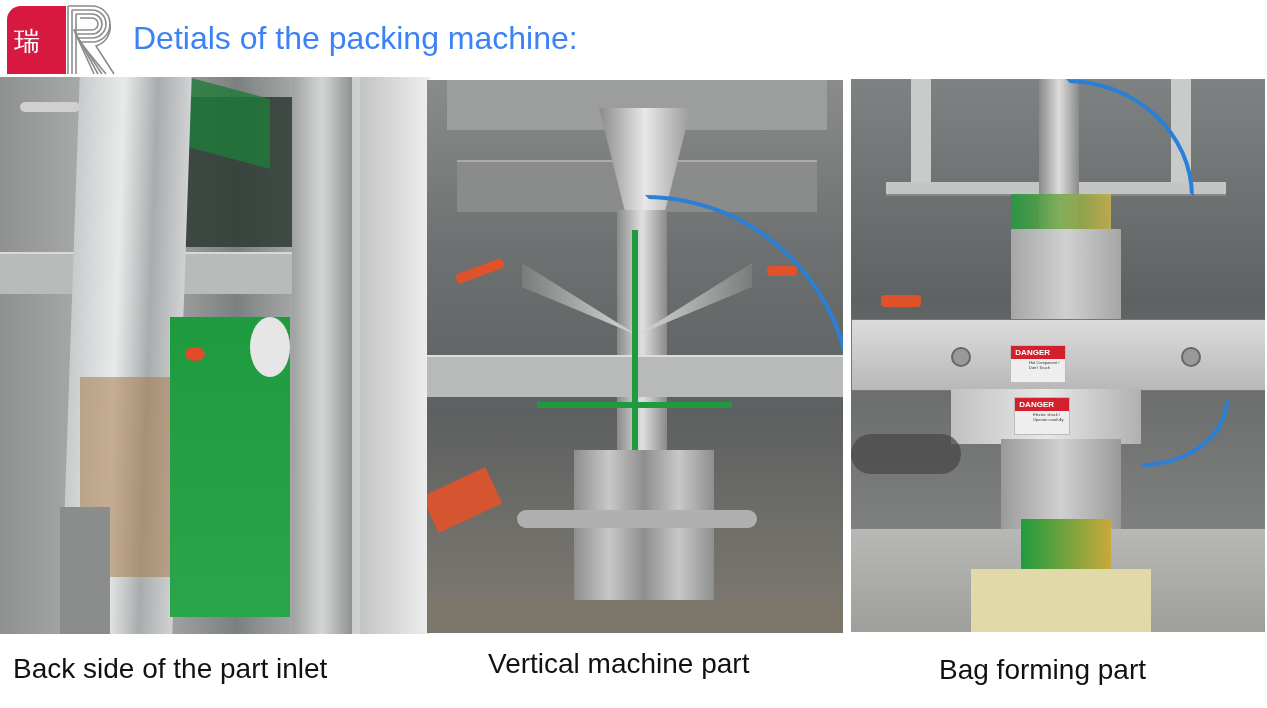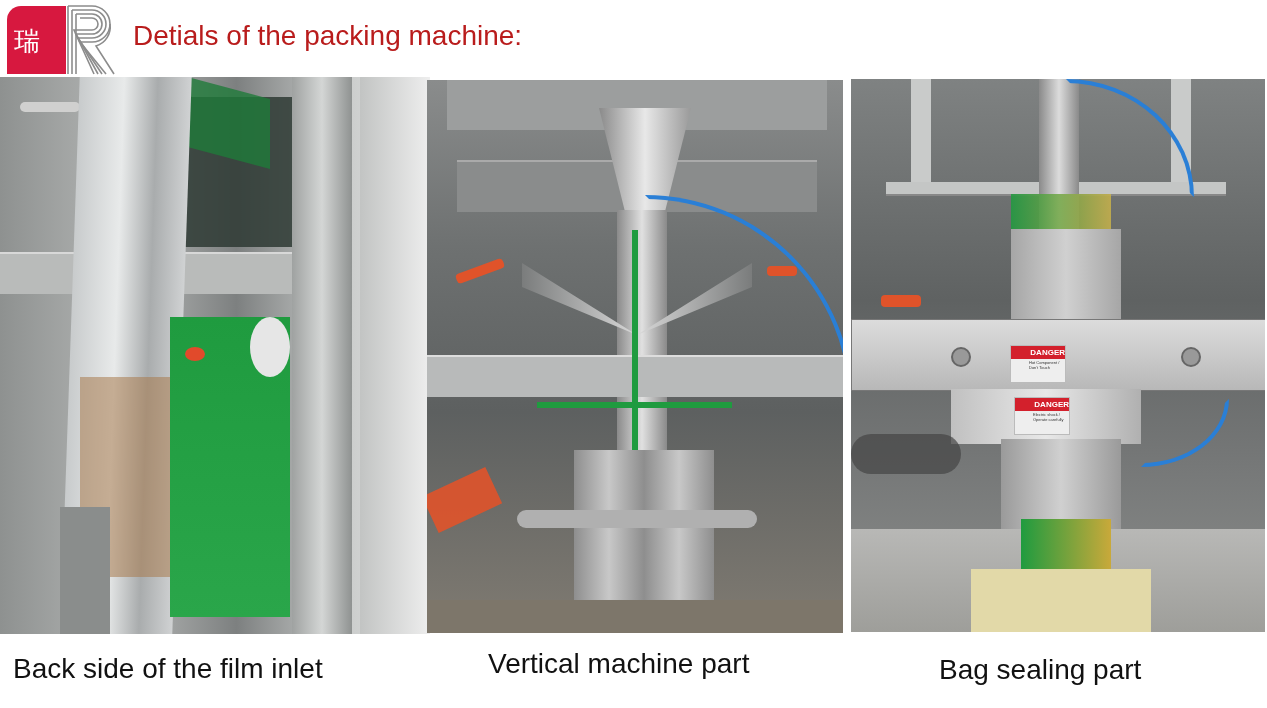--- a/index.html
+++ b/index.html
@@ -7,39 +7,39 @@
          font-family: "Liberation Sans", sans-serif; }
 
   
   .logo { position: absolute; left: 7px; top: 4px; width: 106px; height: 70px; }
   .logo-red { position: absolute; left: 0; top: 2px; width: 59px; height: 68px;
               background: #d7183f; border-top-left-radius: 14px; }
   .logo-char { position: absolute; left: 7px; top: 22px; color: #fff; font-size: 26px;
                font-family: "DejaVu Sans", sans-serif; line-height: 1; letter-spacing: -2px; }
   .logo-r { position: absolute; left: 59px; top: 0; width: 50px; height: 72px; }
 
-  .title { position: absolute; left: 133px; top: 22px; font-size: 28px; color: #b91c1c;
+  .title { position: absolute; left: 133px; top: 22px; font-size: 32px; color: #3b82f6;
            line-height: 1; white-space: nowrap; }
 
   
   .photo { position: absolute; overflow: hidden; background: #9a9c9c; }
   .p1 { left: 0; top: 77px; width: 430px; height: 557px; }
   .p2 { left: 427px; top: 80px; width: 416px; height: 553px; }
   .p3 { left: 851px; top: 79px; width: 414px; height: 553px; }
 
   .shape { position: absolute; }
 
   .caption { position: absolute; font-size: 28px; color: #111; white-space: nowrap; line-height: 1; }
   .c1 { left: 13px; top: 655px; }
   .c2 { left: 488px; top: 650px; }
   .c3 { left: 939px; top: 656px; }
 
   .danger { position: absolute; background: #eee; border: 1px solid #bbb; width: 54px; height: 36px; }
   .danger .hd { background: #d3202c; color: #fff; font-size: 8px; font-weight: bold;
-                height: 13px; line-height: 13px; text-align: right; padding-right: 0; }
+                height: 13px; line-height: 13px; text-align: right; padding-right: 15px; }
   .danger .bd { font-size: 4px; color: #333; padding: 2px 2px 0 18px; line-height: 1.2; }
 </style>
 </head>
 <body>
 
 <div class="logo">
   <div class="logo-red">
     <span class="logo-char">瑞</span>
   </div>
   <svg class="logo-r" viewBox="0 0 50 72">
@@ -116,15 +116,15 @@
     <div class="bd">Electric shock / Operate carefully</div>
   </div>
   <div class="shape" style="left:290px;top:320px;width:80px;height:60px;border:4px solid #2a7fd6;border-color:transparent #2a7fd6 #2a7fd6 transparent;border-radius:0 0 100% 0;"></div>
   <div class="shape" style="left:0;top:355px;width:110px;height:40px;background:#444;border-radius:20px;opacity:.7;"></div>
   <div class="shape" style="left:150px;top:360px;width:120px;height:90px;background:linear-gradient(90deg,#9a9a9a,#d0d0d0,#9a9a9a);"></div>
   <div class="shape" style="left:0;top:450px;width:414px;height:103px;background:linear-gradient(180deg,#b8b8b6,#9e9e9a);"></div>
   <div class="shape" style="left:170px;top:440px;width:90px;height:113px;background:linear-gradient(90deg,#1f9b3f,#c9a93a);"></div>
   <div class="shape" style="left:120px;top:490px;width:180px;height:63px;background:#e2d9a8;"></div>
 </div>
 
-<div class="caption c1">Back side of the film inlet</div>
+<div class="caption c1">Back side of the part inlet</div>
 <div class="caption c2">Vertical machine part</div>
-<div class="caption c3">Bag sealing part</div>
+<div class="caption c3">Bag forming part</div>
 
 </body></html>

